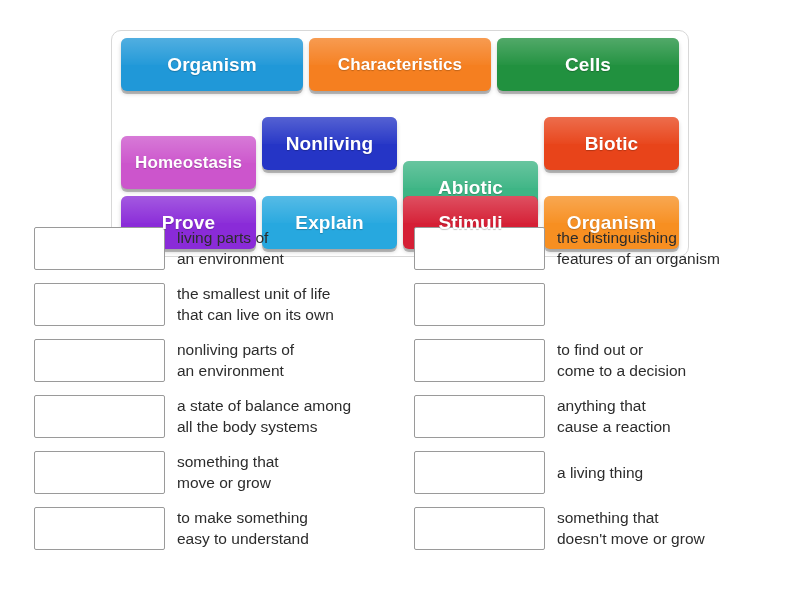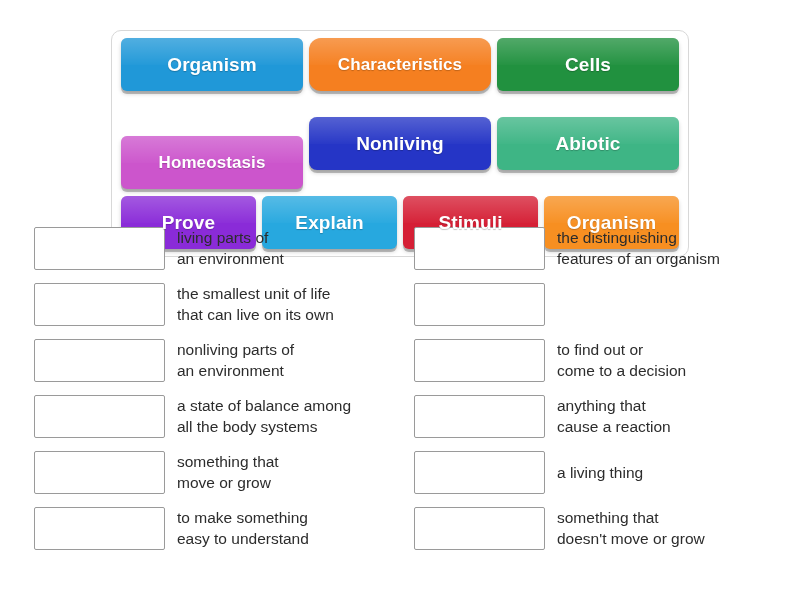--- a/index.html
+++ b/index.html
@@ -129,37 +129,40 @@
 <body>
 
 <div id="app">
 
   <div class="tile-bank">
 
     <div class="tile-row">
       <div class="tile" style="background: rgb(32, 152, 216);">
         <span class="tile-label">Organism</span>
       </div>
-      <div class="tile" style="background: rgb(245, 127, 32); border-radius: 12px;">
+      <div class="tile" style="background: rgb(245, 127, 32);">
         <span class="tile-label tight">Characteristics</span>
       </div>
       <div class="tile" style="background: rgb(33, 145, 63);">
         <span class="tile-label">Cells</span>
       </div>
     </div>
 
     <div class="tile-row">
       <div class="tile" style="background: rgb(204, 85, 204); margin-top: 19px;">
         <span class="tile-label tight">Homeostasis</span>
       </div>
-      <div class="tile" style="background: rgb(37, 53, 198); border-radius: 8px;">
+      <div class="tile" style="background: rgb(37, 53, 198);">
         <span class="tile-label">Nonliving</span>
       </div>
-      <div class="tile" style="background: rgb(62, 181, 133);">
+      <div class="tile" style="background: rgb(62, 181, 133); margin-top: 44px;">
         <span class="tile-label">Abiotic</span>
+      </div>
+      <div class="tile" style="background: rgb(232, 68, 26);">
+        <span class="tile-label">Biotic</span>
       </div>
     </div>
 
     <div class="tile-row">
       <div class="tile" style="background: rgb(138, 43, 216);">
         <span class="tile-label">Prove</span>
       </div>
       <div class="tile" style="background: rgb(39, 168, 223);">
         <span class="tile-label">Explain</span>
       </div>

